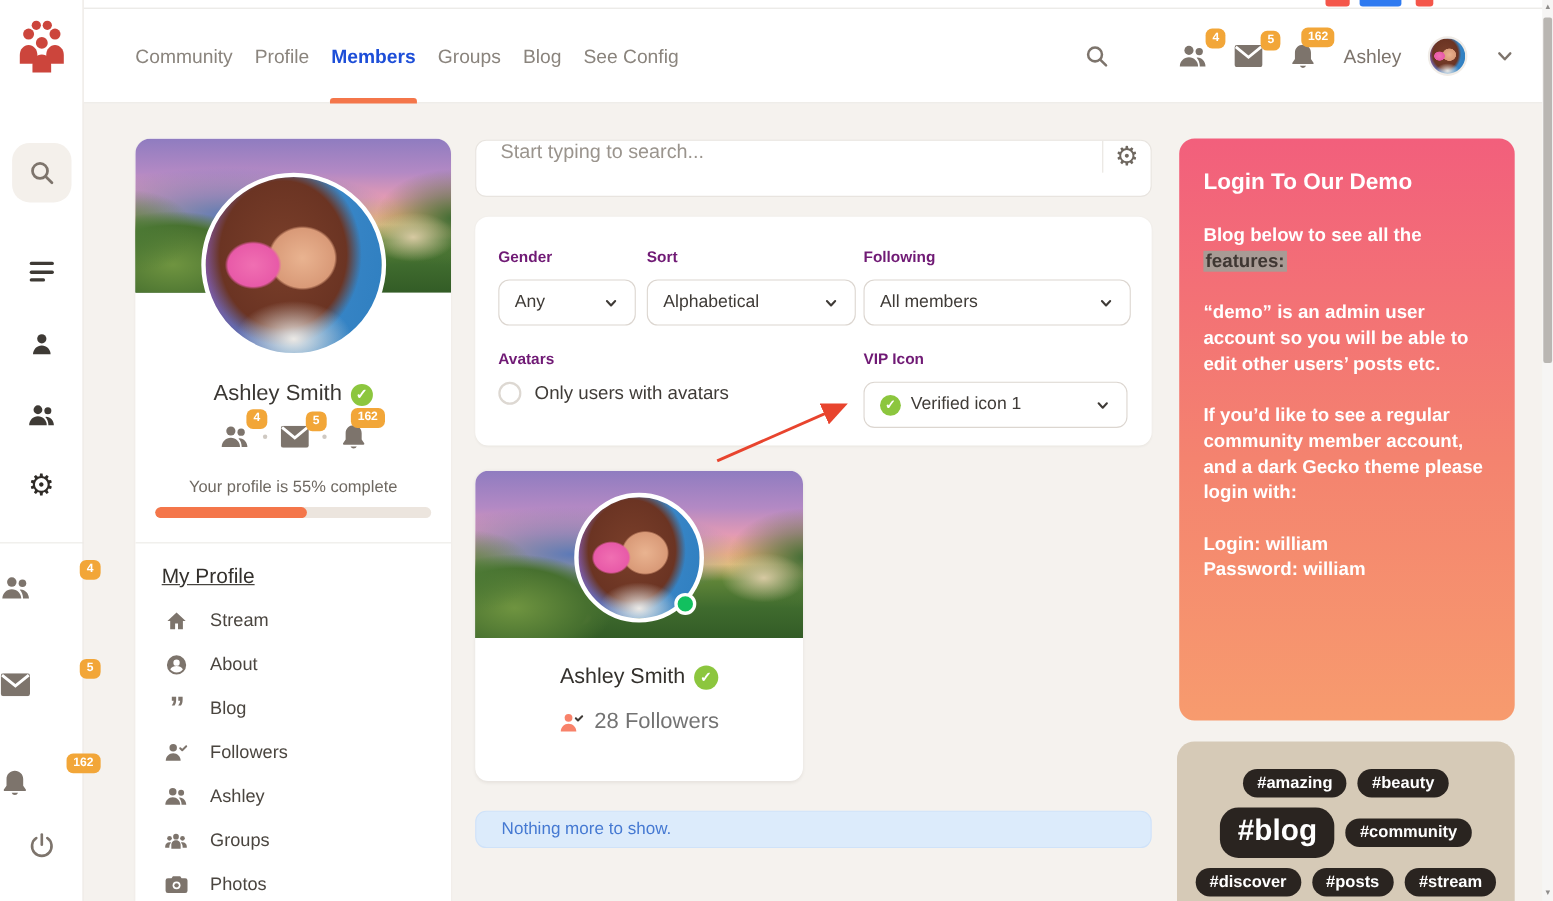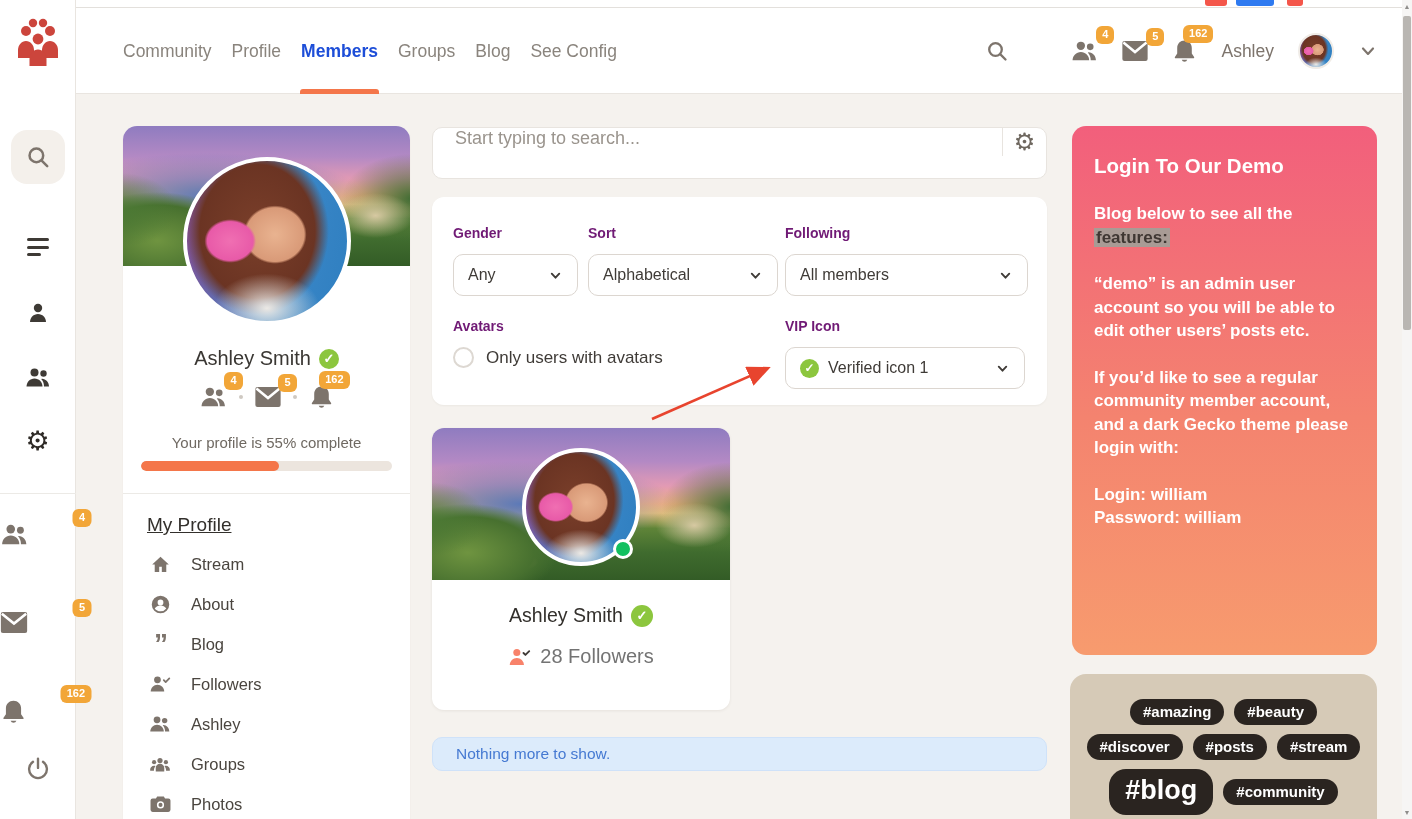--- a/index.html
+++ b/index.html
@@ -526,27 +526,27 @@
     </p>
   </div>
 </div>
 
 <div class="hashtag-card">
   <div class="tag-row">
     <span class="tag">#amazing</span>
     <span class="tag">#beauty</span>
   </div>
   <div class="tag-row">
+    <span class="tag tag-lg">#blog</span>
+    <span class="tag">#community</span>
+  </div>
+  <div class="tag-row">
     <span class="tag">#discover</span>
     <span class="tag">#posts</span>
     <span class="tag">#stream</span>
-  </div>
-  <div class="tag-row">
-    <span class="tag tag-lg">#blog</span>
-    <span class="tag">#community</span>
   </div>
 
 </div>
 
 <svg class="anno">
   <defs>
     <marker id="ah" markerWidth="9" markerHeight="8" refX="7" refY="4" orient="auto">
       <path d="M0,0 L9,4 L0,8 z" fill="#e8442e"></path>
     </marker>
   </defs>

